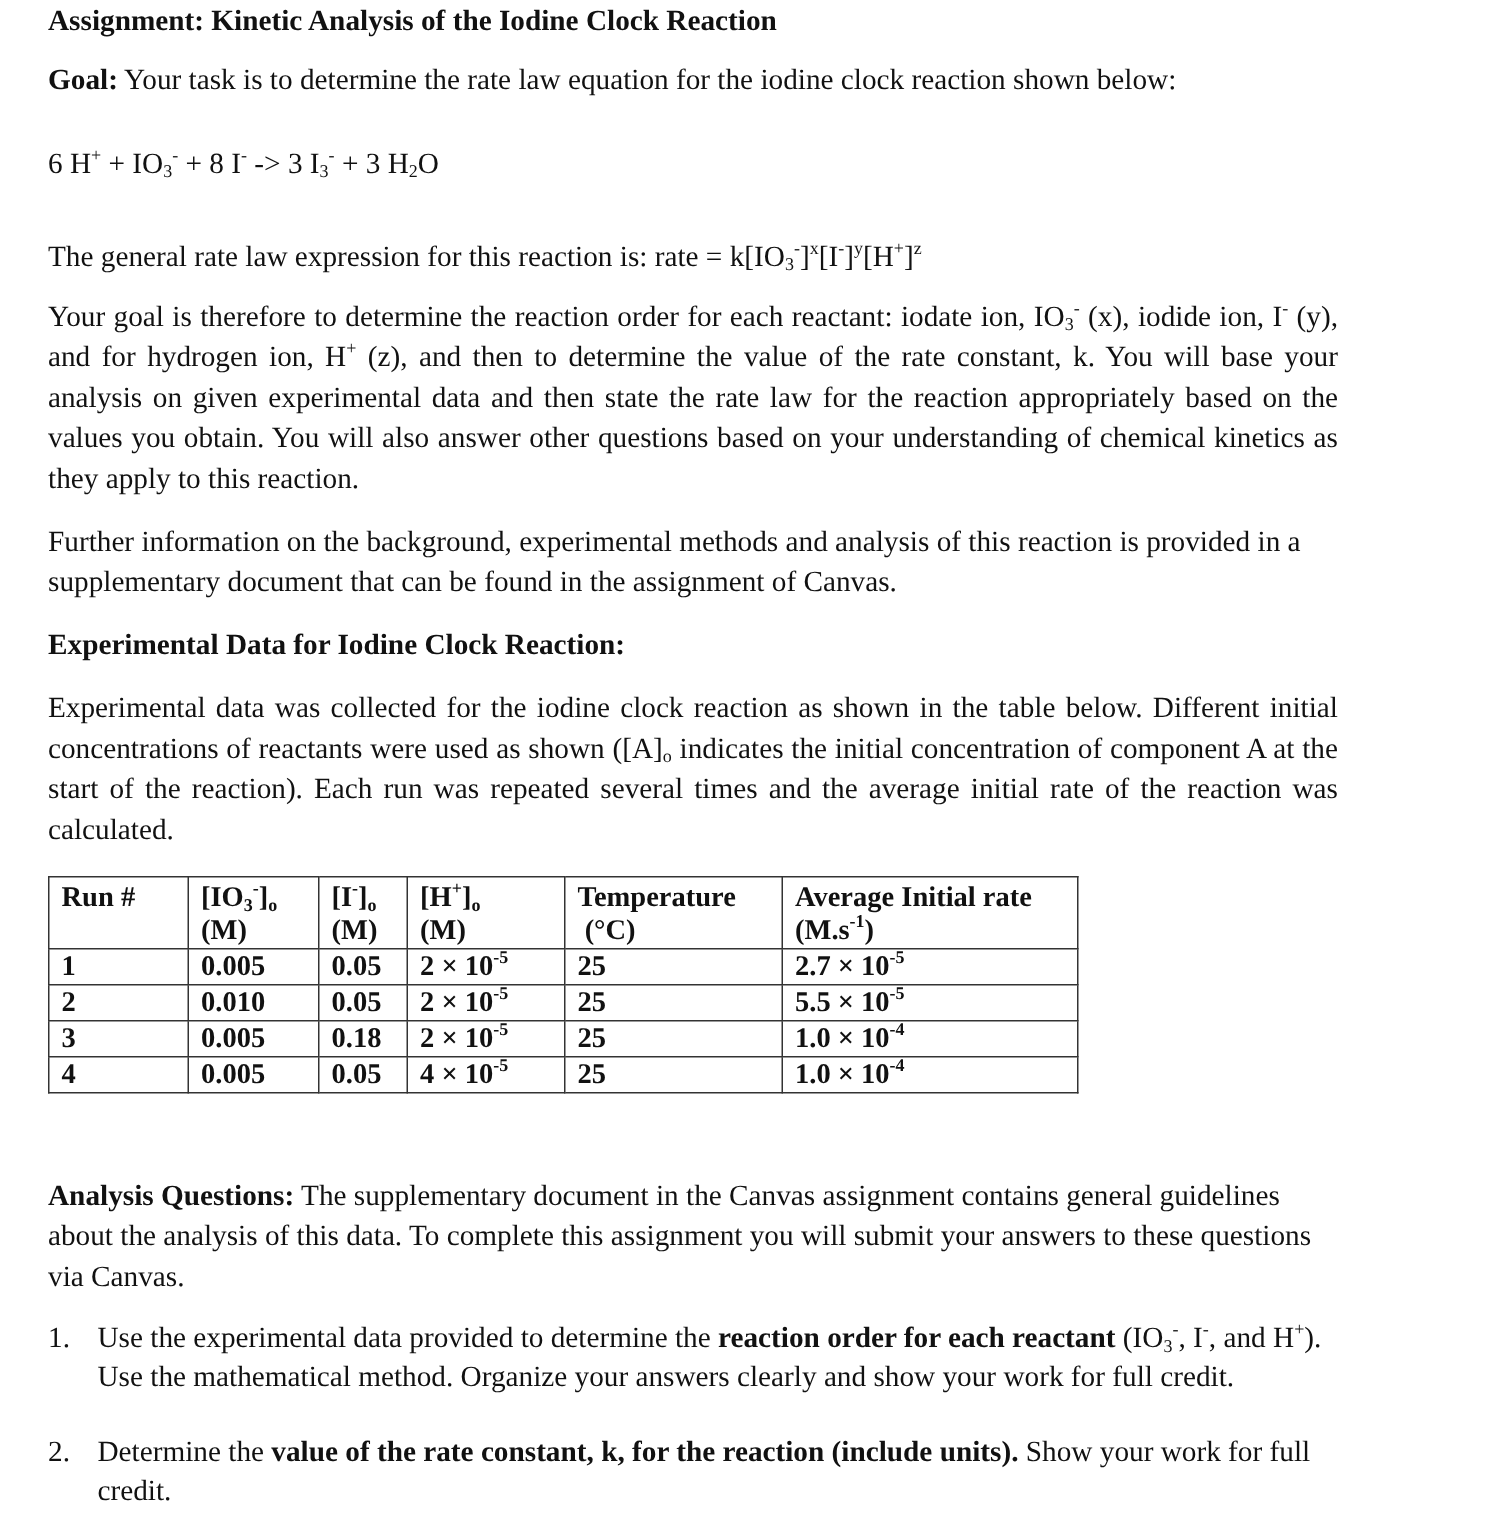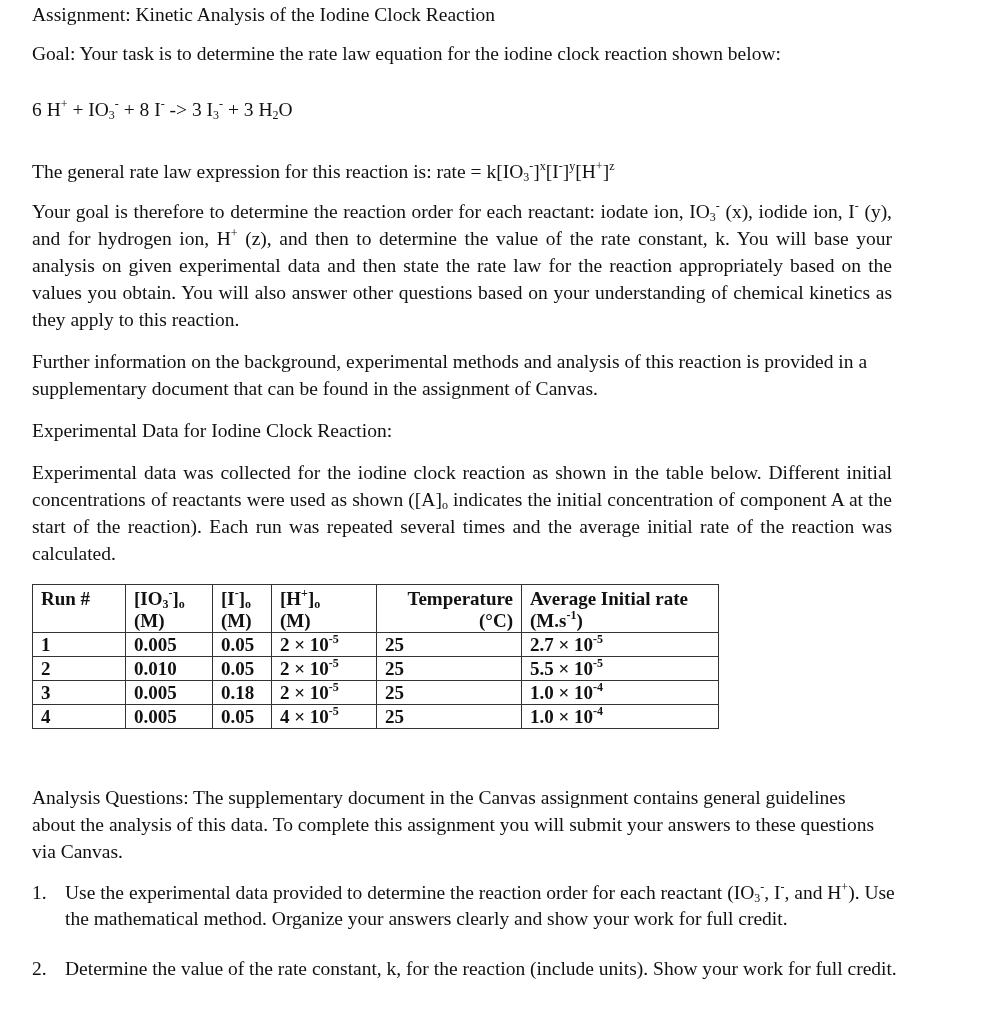--- a/index.html
+++ b/index.html
@@ -5,35 +5,35 @@
   html, body { margin: 0; padding: 0; background: #ffffff; }
   body {
     width: 991px; height: 1024px; overflow: hidden; position: relative;
     font-family: "Liberation Serif", "DejaVu Serif", serif;
     color: #111111; font-size: 19.5px;
   }
   .page { position: absolute; left: 32px; top: 0; width: 870px; }
   .abs { position: absolute; left: 0; white-space: nowrap; }
   .p { position: absolute; left: 0; width: 860px; line-height: 27px; }
   .justify { text-align: justify; }
-  b { font-weight: normal; }
+  b { font-weight: bold; }
   sup, sub { font-size: 12px; line-height: 0; }
   sup { vertical-align: 8px; }
   sub { vertical-align: -3px; }
 
   table.data {
     position: absolute; left: 0; top: 584px; border-collapse: collapse;
     font-size: 19px; line-height: 22px; font-weight: bold;
   }
   table.data td {
     border: 1px solid #333; padding: 1px 8px 0 8px; vertical-align: top; white-space: nowrap;
   }
   table.data tr.head td { padding-top: 3px; height: 44px; }
   .c0 { width: 76px; } .c1 { width: 70px; } .c2 { width: 42px; }
-  .c3 { width: 88px; } .c4 { width: 128px; text-align: right; } .c5 { width: 180px; }
+  .c3 { width: 88px; } .c4 { width: 128px; } .c5 { width: 180px; }
 
   ol.q { position: absolute; left: 0; top: 880px; margin: 0; padding: 0; list-style: none; width: 880px; }
   ol.q li { position: relative; padding-left: 33px; line-height: 25.5px; }
   ol.q li .num { position: absolute; left: 0; top: 0; }
   ol.q li + li { margin-top: 25px; }
 </style>
 </head>
 <body>
 
 <div class="page">

